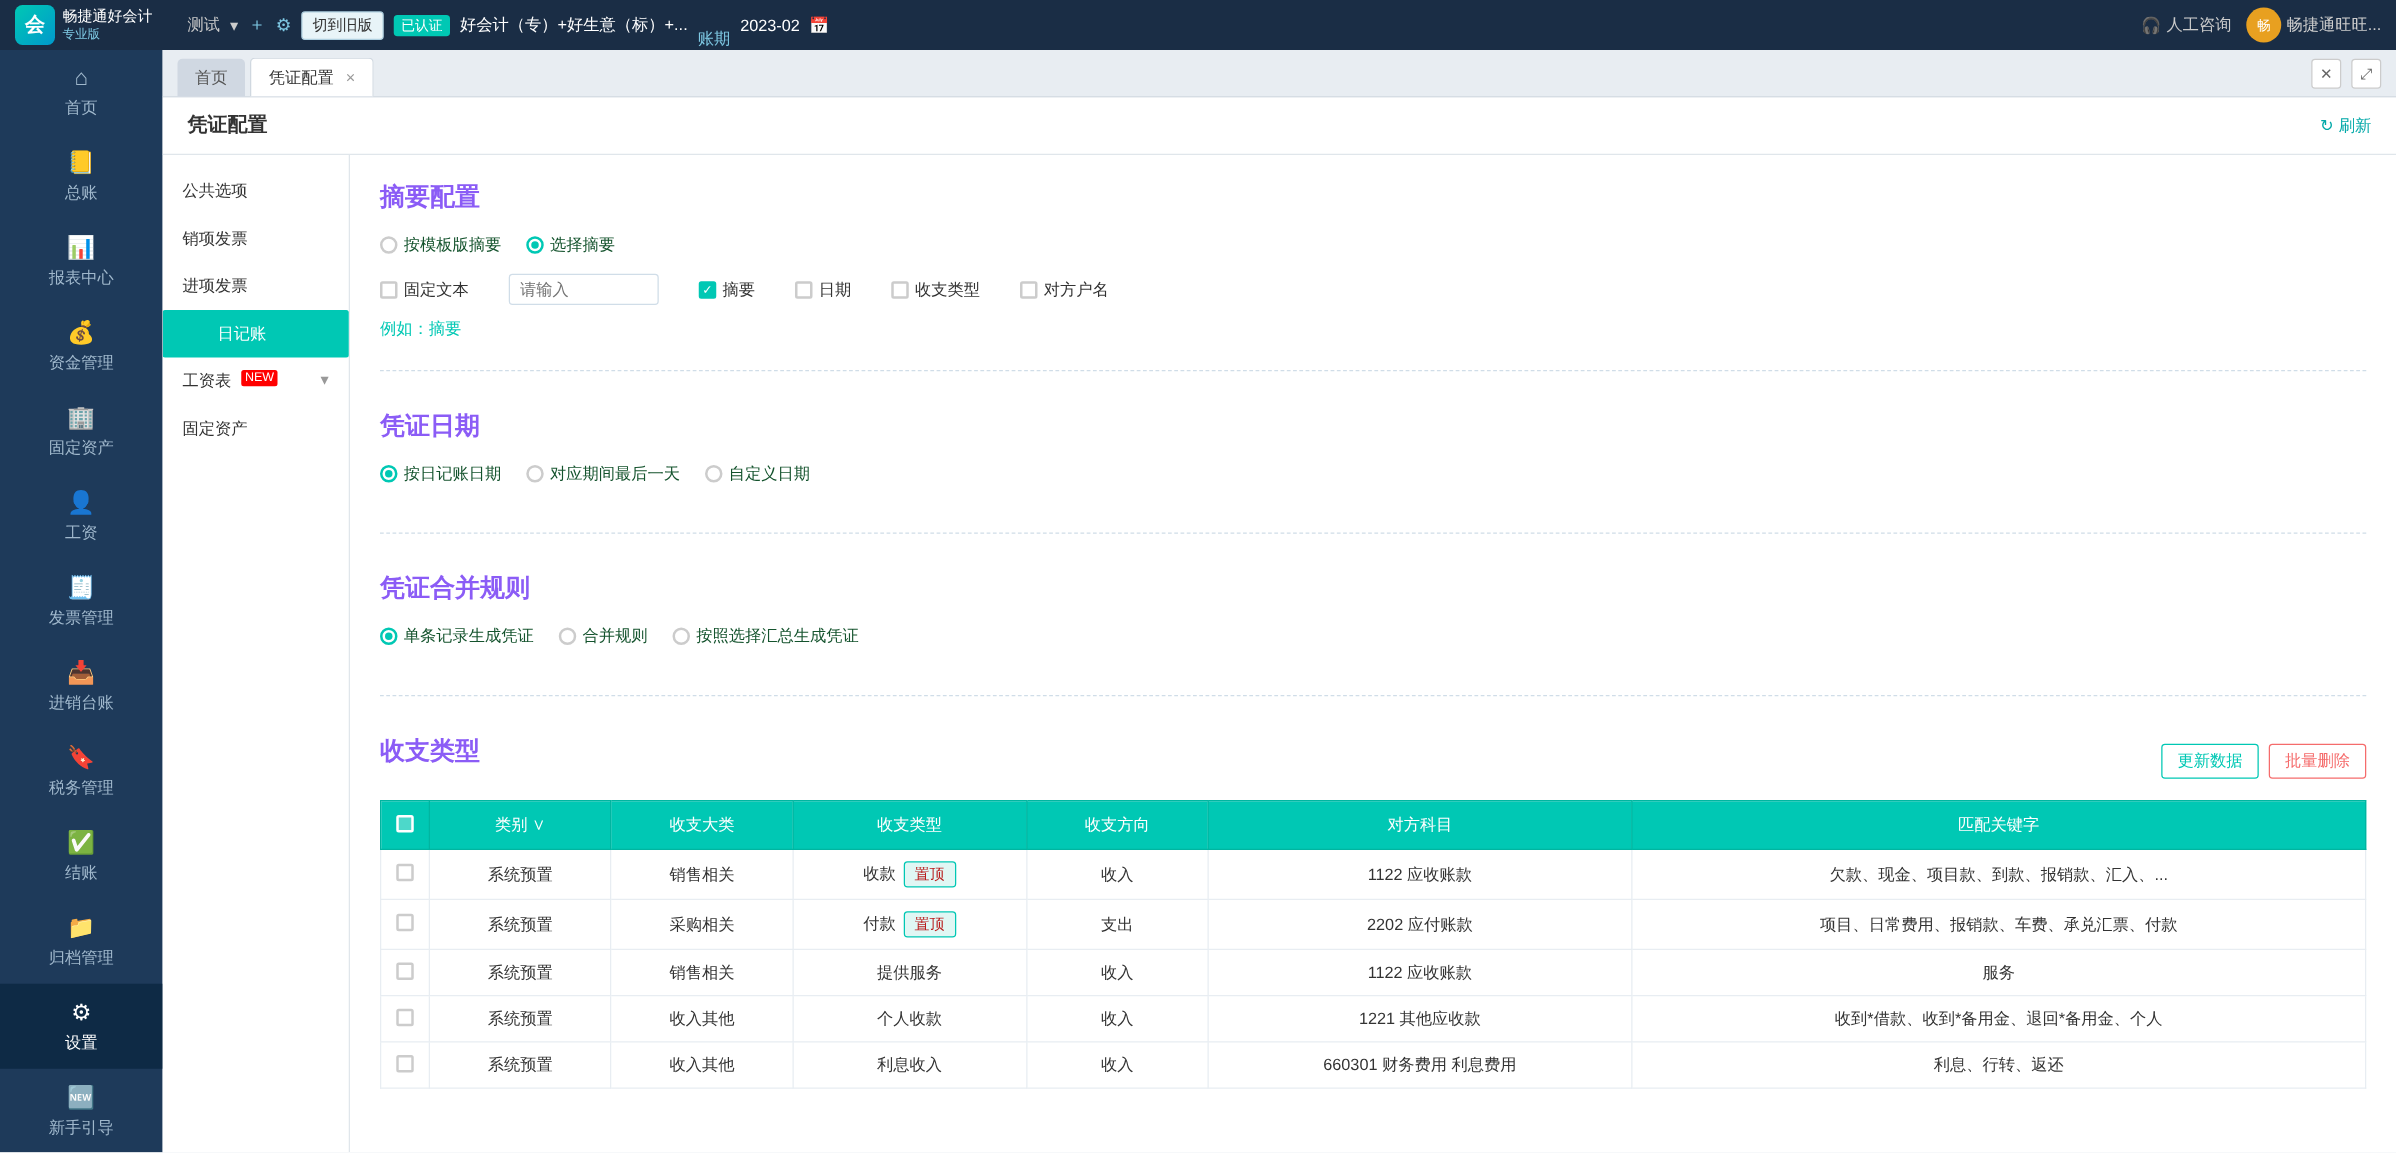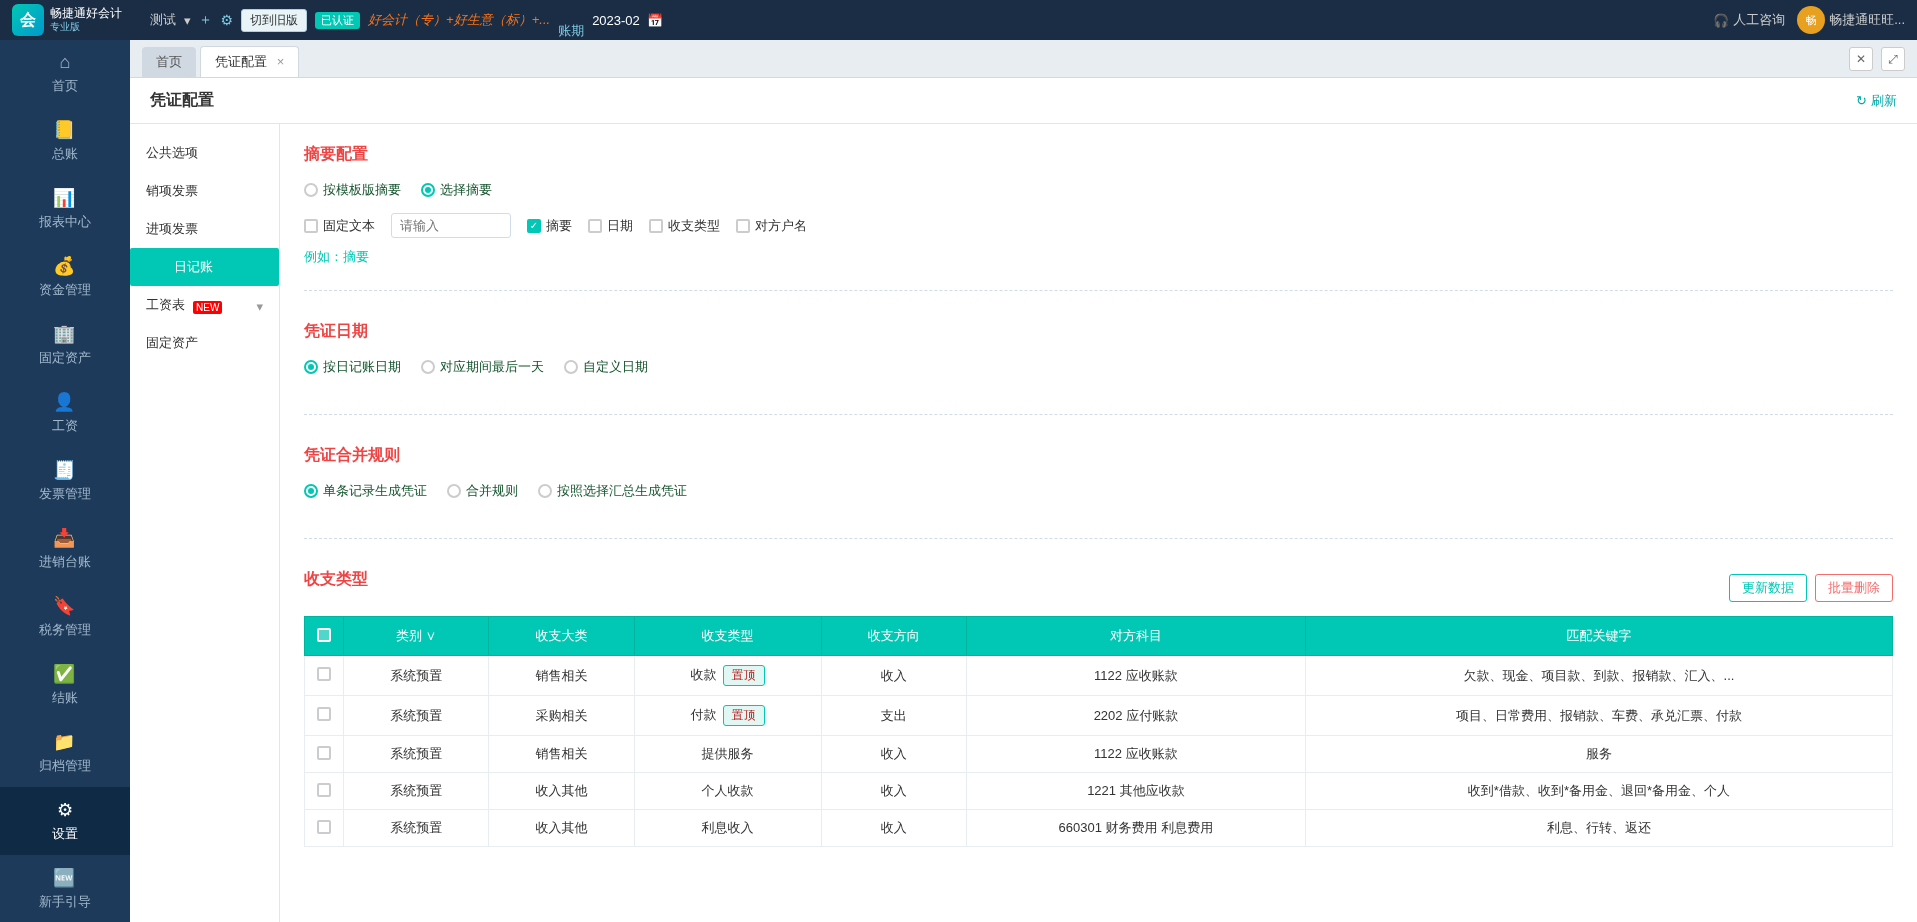--- a/index.html
+++ b/index.html
@@ -55,31 +55,31 @@
     .left-nav { width: 150px; background: white; border-right: 1px solid #e0e6eb; padding: 10px 0; flex-shrink: 0; }
     .left-nav-item { padding: 10px 16px; cursor: pointer; color: #333; font-size: 13px; display: flex; align-items: center; justify-content: space-between; }
     .left-nav-item.active { background: #00c8b4; color: white; border-radius: 2px; padding-left: 44px; }
     .nav-new-badge { background: red; color: white; font-size: 10px; padding: 1px 3px; border-radius: 2px; margin-left: 4px; }
 
     
     .right-panel { flex: 1; overflow-y: auto; padding: 20px 24px; background: white; }
 
     
     .section { margin-bottom: 30px; border-bottom: 1px dashed #d0dde8; padding-bottom: 24px; }
-    .section-title { font-size: 16px; font-weight: bold; color: #ef4444; margin-bottom: 16px; }
+    .section-title { font-size: 20px; font-weight: bold; color: #8b5cf6; margin-bottom: 16px; }
 
     
     .radio-group { display: flex; align-items: center; gap: 20px; margin-bottom: 14px; }
     .radio-item { display: flex; align-items: center; gap: 5px; cursor: pointer; color: #14532d; }
     .radio-circle { width: 14px; height: 14px; border-radius: 50%; border: 2px solid #ccc; display: inline-block; position: relative; flex-shrink: 0; }
     .radio-circle.checked { border-color: #00c8b4; }
     .radio-circle.checked::after { content: ''; width: 6px; height: 6px; background: #00c8b4; border-radius: 50%; position: absolute; top: 2px; left: 2px; }
 
     
-    .checkbox-row { display: flex; align-items: center; gap: 16px; margin-bottom: 10px; flex-wrap: wrap; }
+    .checkbox-row { display: flex; align-items: center; gap: 32px; margin-bottom: 10px; flex-wrap: wrap; }
     .checkbox-item { display: flex; align-items: center; gap: 5px; cursor: pointer; color: #333; }
     .checkbox-box { width: 14px; height: 14px; border: 2px solid #ccc; border-radius: 2px; display: inline-flex; align-items: center; justify-content: center; flex-shrink: 0; }
     .checkbox-box.checked { background: #00c8b4; border-color: #00c8b4; color: white; font-size: 10px; }
     .text-input { border: 1px solid #d0dde8; border-radius: 3px; padding: 4px 8px; width: 120px; outline: none; color: #999; }
     .example-text { color: #00c8b4; font-size: 12px; margin-top: 8px; }
     .example-text span { color: #00c8b4; }
 
     
     .table-controls { display: flex; justify-content: flex-end; gap: 8px; margin-bottom: 0; }
     .btn-outline { border: 1px solid #00c8b4; color: #00c8b4; background: white; padding: 4px 12px; border-radius: 3px; cursor: pointer; font-size: 13px; }
@@ -110,21 +110,21 @@
       <div class="logo-sub">专业版</div>
     </div>
   </div>
   <div class="top-bar-center">
     <span class="top-bar-label">测试</span>
     <span class="top-bar-dropdown">▾</span>
     <span style="color:#7ec8e3; font-size:14px; cursor:pointer;">＋</span>
     <span style="color:#7ec8e3; font-size:14px; cursor:pointer;">⚙</span>
     <button class="top-bar-btn-solid">切到旧版</button>
     <span class="top-bar-badge">已认证</span>
-    <span style="color:#f97316;font-style:italic;">好会计（专）+好生意（标）+...</span>
+    <span style="color:#ffffff;">好会计（专）+好生意（标）+...</span>
     <span style="color:#7ec8e3;margin-top:21px;">账期</span>
     <span style="color:white;">2023-02</span>
     <span style="color:#7ec8e3; cursor:pointer;">📅</span>
   </div>
   <div class="top-bar-right">
     <div class="top-bar-right-item">
       <span>🎧</span>
       <span>人工咨询</span>
     </div>
     <div class="top-bar-right-item">
@@ -226,21 +226,21 @@
           </div>
           <div class="left-nav-item">
             <span>销项发票</span>
           </div>
           <div class="left-nav-item">
             <span>进项发票</span>
           </div>
           <div class="left-nav-item active">
             <span>日记账</span>
           </div>
-          <div class="left-nav-item" style="display:flex;align-items:flex-end;gap:4px;">
+          <div class="left-nav-item" style="display:flex;align-items:flex-start;gap:4px;">
             <span>工资表</span>
             <span class="nav-new-badge">NEW</span>
             <span style="margin-left:auto;color:#999;">▾</span>
           </div>
           <div class="left-nav-item">
             <span>固定资产</span>
           </div>
         </div>
 
         <div class="right-panel">

